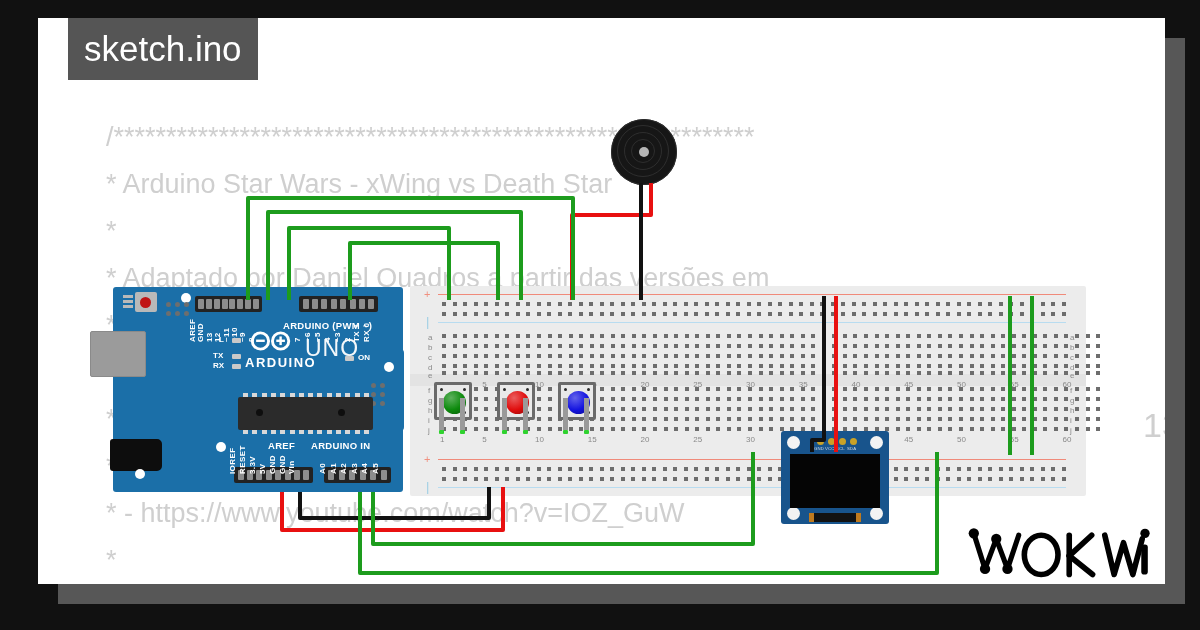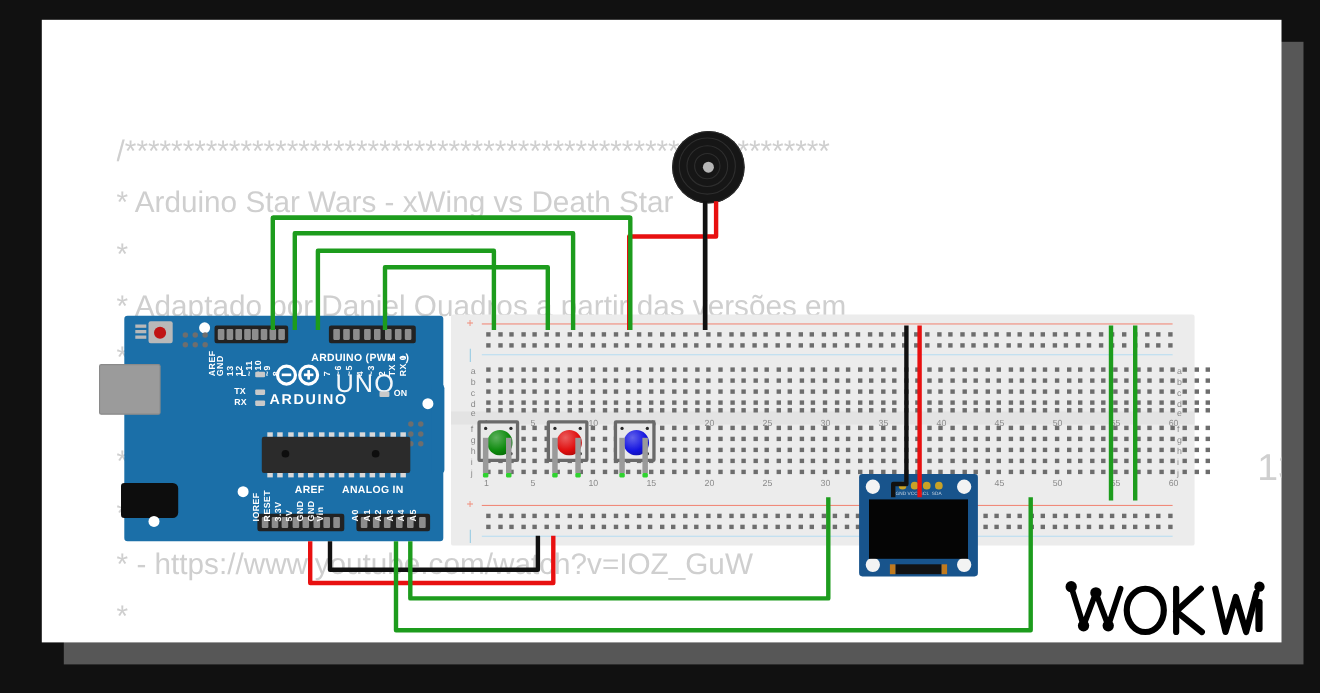--- a/index.html
+++ b/index.html
@@ -1317,21 +1317,21 @@
           <div class="uno-label vert" style="left: 183.4px; top: 178px;">Vin</div>
           <div class="uno-label vert" style="left: 214px; top: 178px;">A0</div>
           <div class="uno-label vert" style="left: 224.6px; top: 178px;">A1</div>
           <div class="uno-label vert" style="left: 235.2px; top: 178px;">A2</div>
           <div class="uno-label vert" style="left: 245.8px; top: 178px;">A3</div>
           <div class="uno-label vert" style="left: 256.4px; top: 178px;">A4</div>
           <div class="uno-label vert" style="left: 267px; top: 178px;">A5</div>
         </div>
 
       <div class="uno-word-digital" style="left:170px;top:33px;">ARDUINO (PWM ~)</div>
-      <div class="uno-word-digital" style="left:198px;top:153px;">ANALOG IN</div>
+      <div class="uno-word-digital" style="left:198px;top:153px;">ARDUINO IN</div>
       <div class="uno-word-digital" style="left:155px;top:153px;">AREF</div>
 
       <div class="uno-logo-uno">UNO</div>
       <div class="uno-logo-arduino">ARDUINO</div>
 
       <svg class="inf" viewBox="0 0 100 46">
         <g fill="none" stroke="#ffffff" stroke-width="6">
           <circle cx="28" cy="23" r="17"></circle>
             <circle cx="70" cy="23" r="17"></circle>
         </g>
@@ -1463,14 +1463,15 @@
         <path d="M150 12 L160 54 L170 20 L180 54 L190 16"></path>
       </g>
       <g fill="#000">
         <circle cx="193" cy="10" r="5"></circle>
         <rect x="189" y="22" width="7" height="32" rx="3"></rect>
       </g>
     </svg>
 
   </div>
 
+  <div class="file-tab">sketch.ino</div>
 
 </div>
 
 </body></html>

